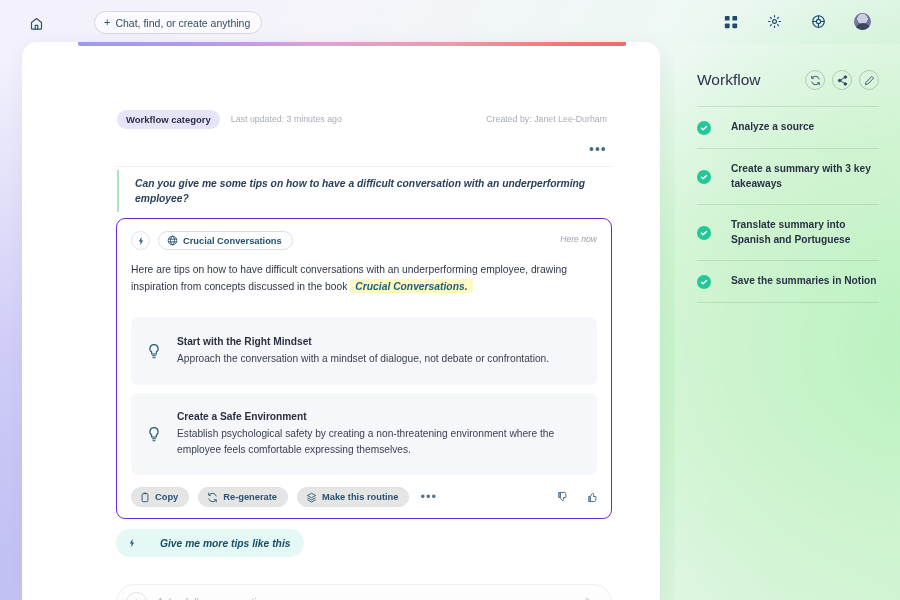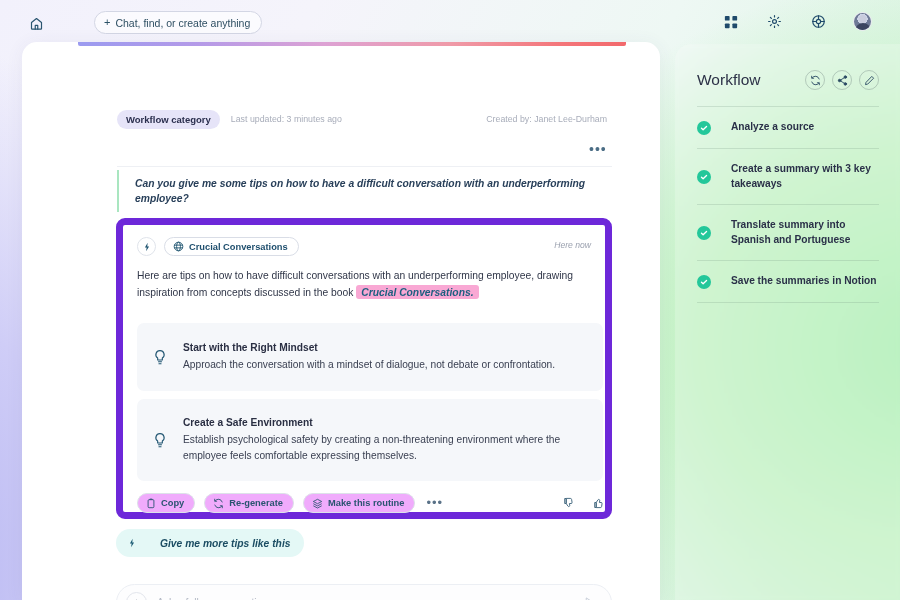--- a/index.html
+++ b/index.html
@@ -160,21 +160,21 @@
     width: 495px; height: 1px;
     background: #eef0f4;
   }
   #hr1 { top: 124px; }
 
   
   #resp {
     position: absolute;
     left: 94px; top: 176px;
     width: 496px; height: 301px;
-    border: 7px solid #6d28d9;
+    border: 1px solid #6d28d9;
     border-radius: 9px;
     background: #fff;
   }
   .resp-head {
     position: absolute;
     left: 14px; top: 12px;
     display: flex; align-items: center; gap: 8px;
   }
   .spark-round {
     width: 19px; height: 19px; border-radius: 50%;
@@ -203,21 +203,21 @@
     position: absolute;
     left: 14px; top: 43px;
     width: 466px;
     font-size: 10.3px;
     color: #303648;
     line-height: 16.5px;
   }
   .bookref {
     font-style: italic; font-weight: bold;
     color: #1d5f80;
-    background: #f9a8d4;
+    background: #fef9c3;
     padding: 1.5px 5px;
     border-radius: 3px;
     margin-left: 3px;
   }
 
   .tip {
     position: absolute;
     left: 14px;
     width: 466px;
     background: #f5f7fa;
@@ -254,21 +254,21 @@
   .act-btn {
     height: 20px;
     display: flex; align-items: center; gap: 5px;
     padding: 0 10px 0 8px;
     border: 1px solid #dde1e9;
     border-radius: 10px;
     font-size: 9.3px; font-weight: bold;
     color: #2a5470;
     white-space: nowrap;
     cursor: pointer;
-    background: #f0abfc;
+    background: #e5e5e5;
   }
   .act-more {
     font-size: 13px; color: #5a7288;
     letter-spacing: 1px; line-height: 6px;
     margin-left: 2px; cursor: pointer;
   }
   .rate {
     margin-left: auto;
     display: flex; align-items: center; gap: 18px;
   }

